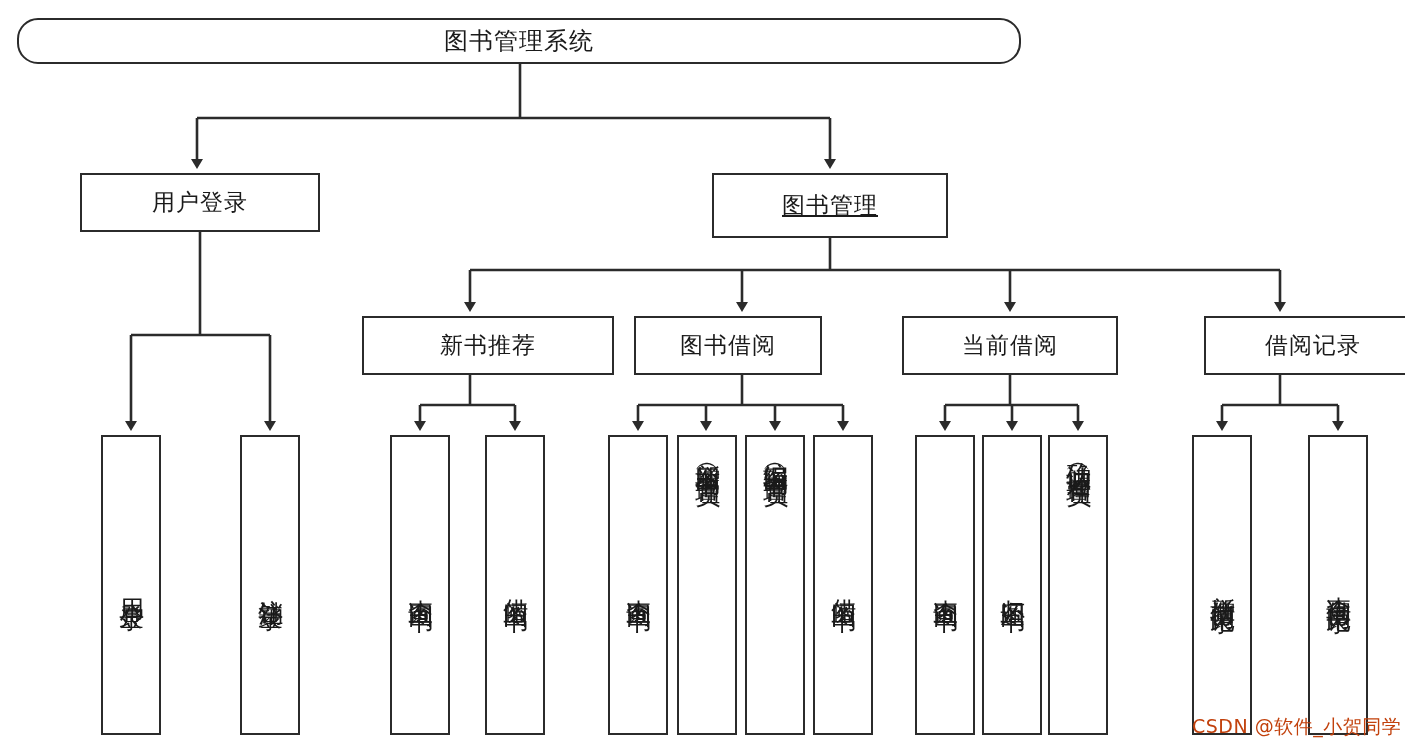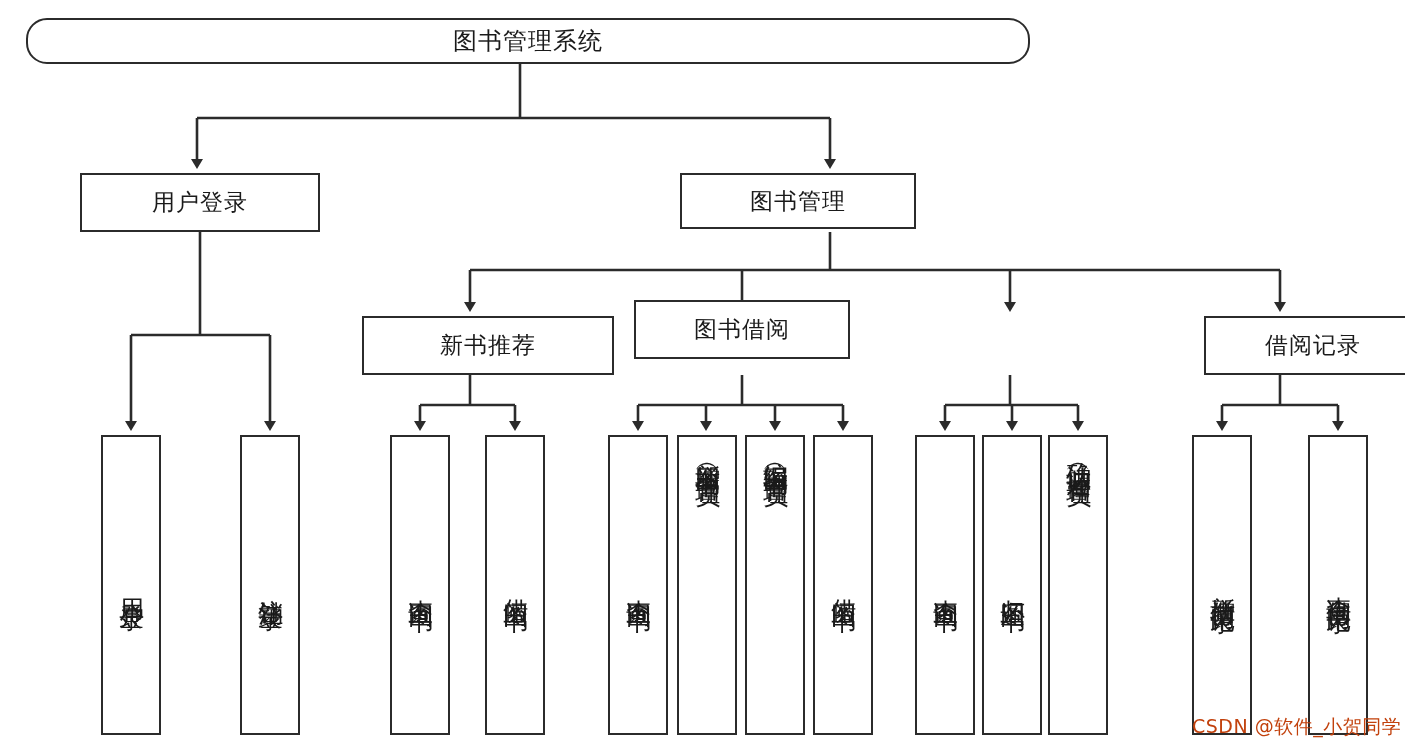--- a/index.html
+++ b/index.html
@@ -123,40 +123,43 @@
       <path d="M1012,405 L1012,422" marker-end="url(#arrow)"></path>
       <path d="M1078,405 L1078,422" marker-end="url(#arrow)"></path>
 
       <path d="M1280,375 L1280,405"></path>
       <path d="M1222,405 L1338,405"></path>
       <path d="M1222,405 L1222,422" marker-end="url(#arrow)"></path>
       <path d="M1338,405 L1338,422" marker-end="url(#arrow)"></path>
     </g>
   </svg>
 
-  <div class="node title" style="left:26px; top:18px; width:1004px; height:46px;border-radius:21px;">
+  <div class="node title" style="left:17px; top:18px; width:1004px; height:46px;border-radius:21px;">
     <span class="node-label">图书管理系统</span>
   </div>
 
   <div class="node horizontal" style="left:80px; top:173px; width:240px; height:59px;">
     <span class="node-label">用户登录</span>
   </div>
 
-  <div class="node horizontal" style="left:680px; top:173px; width:236px; height:56px;">
+  <div class="node horizontal" style="left:712px; top:173px; width:236px; height:65px;text-decoration:underline;">
     <span class="node-label">图书管理</span>
   </div>
 
   <div class="node horizontal" style="left:362px; top:316px; width:252px; height:59px;">
     <span class="node-label">新书推荐</span>
   </div>
 
-  <div class="node horizontal" style="left:634px; top:300px; width:216px; height:59px;">
+  <div class="node horizontal" style="left:634px; top:316px; width:188px; height:59px;">
     <span class="node-label">图书借阅</span>
   </div>
 
+  <div class="node horizontal" style="left:902px; top:316px; width:216px; height:59px;">
+    <span class="node-label">当前借阅</span>
+  </div>
 
   <div class="node horizontal" style="left:1172px; top:316px; width:218px; height:59px;margin-left:32px;">
     <span class="node-label">借阅记录</span>
   </div>
 
   <div class="node vertical v-mid" style="left:101px; top:435px; width:60px; height:300px;">
     <span class="node-label">用户登录</span>
   </div>
 
   <div class="node vertical v-mid" style="left:240px; top:435px; width:60px; height:300px;">

